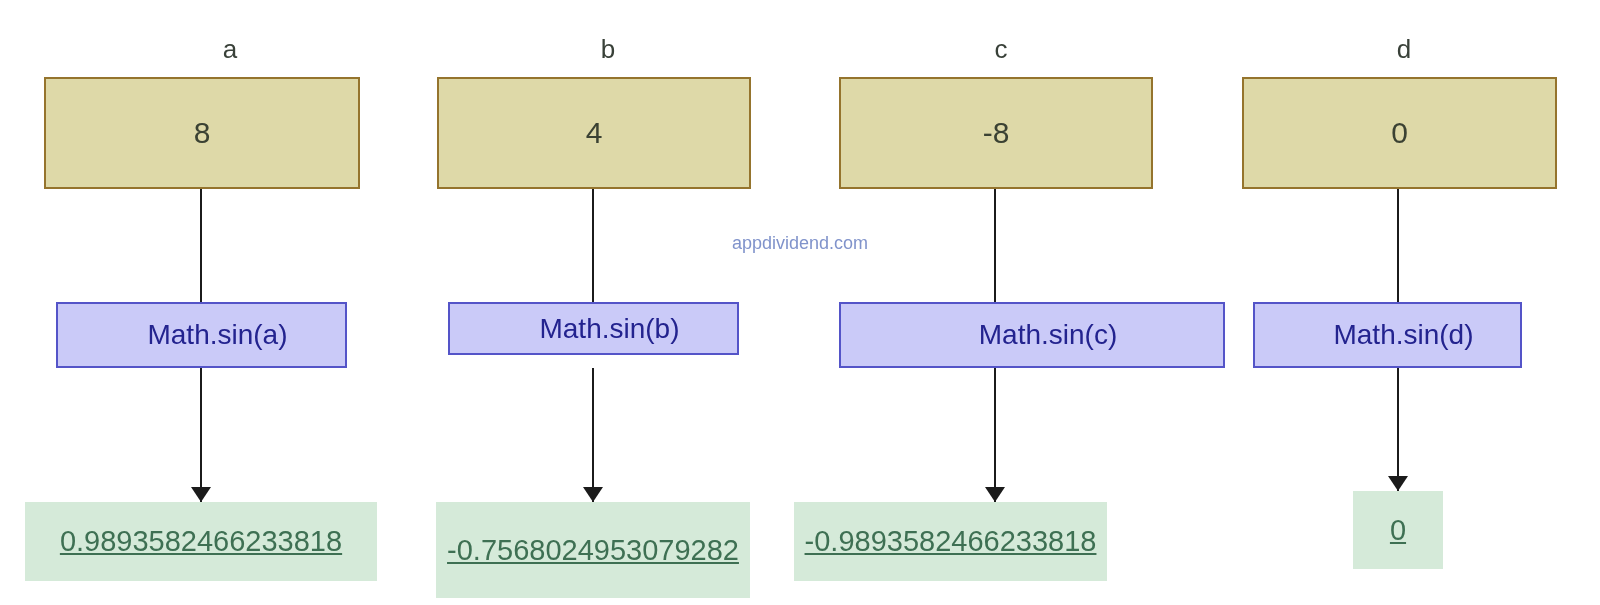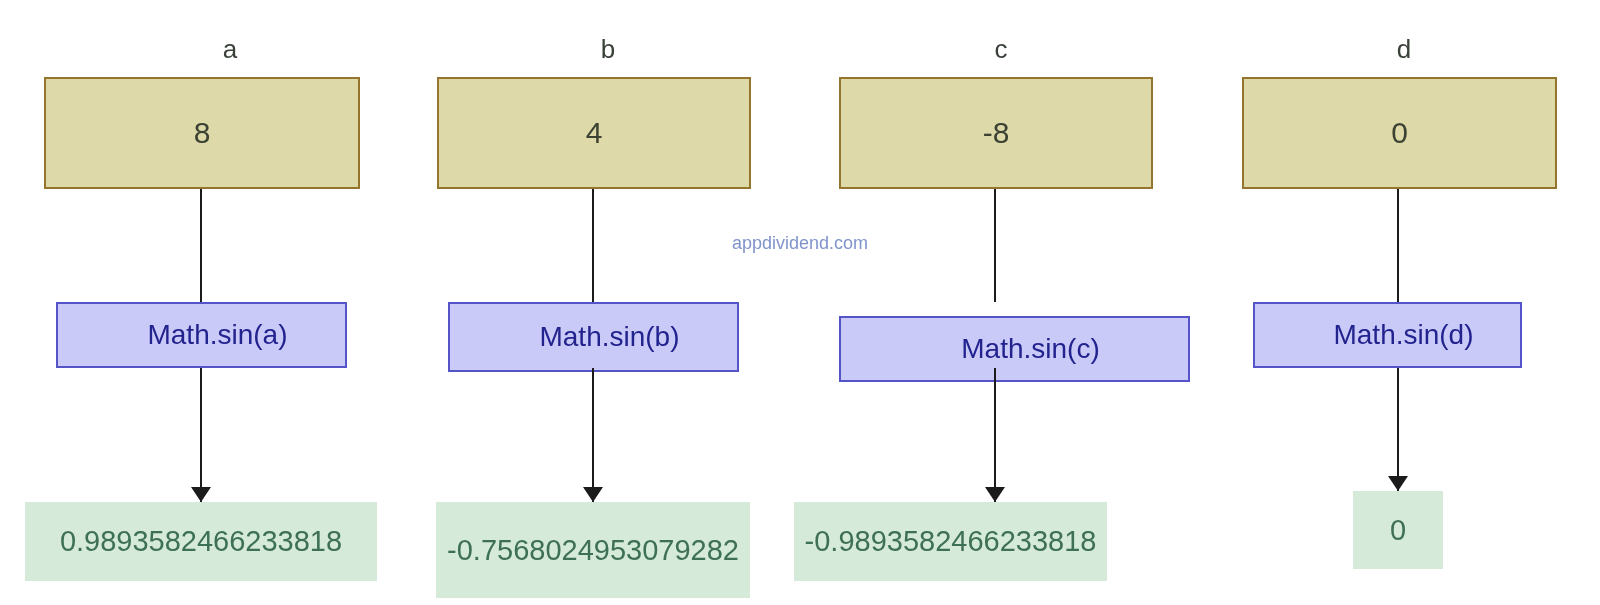--- a/index.html
+++ b/index.html
@@ -60,20 +60,21 @@
   }
   .result-box {
     position: absolute;
     box-sizing: border-box;
     background: var(--result-fill);
     display: flex;
     align-items: center;
     justify-content: center;
     font-size: 29px;
     color: var(--result-text);
+    text-decoration: underline;
   }
   .connector {
     position: absolute;
     width: 2px;
     background: var(--connector);
   }
   .connector.has-arrow::after {
     content: "";
     position: absolute;
     bottom: 0;
@@ -111,36 +112,36 @@
       <span>0.9893582466233818</span>
     </div>
   </div>
 
   <div>
     <div class="col-label" style="left:548px;top:34px;width:120px">b</div>
     <div class="var-box" style="left:437px;top:77px;width:314px;height:112px">
       <span>4</span>
     </div>
     <div class="connector" style="left:592px;top:189px;height:113px"></div>
-    <div class="func-box" style="left:448px;top:302px;width:291px;height:70px">
+    <div class="func-box" style="left:448px;top:302px;width:291px;height:53px">
       <span>Math.sin(b)</span>
     </div>
     <div class="connector has-arrow" style="left:592px;top:368px;height:134px"></div>
     <div class="result-box" style="left:436px;top:502px;width:314px;height:96px">
       <span>-0.7568024953079282</span>
     </div>
   </div>
 
   <div>
     <div class="col-label" style="left:941px;top:34px;width:120px">c</div>
     <div class="var-box" style="left:839px;top:77px;width:314px;height:112px">
       <span>-8</span>
     </div>
     <div class="connector" style="left:994px;top:189px;height:113px"></div>
-    <div class="func-box" style="left:839px;top:316px;width:351px;height:66px">
+    <div class="func-box" style="left:839px;top:302px;width:386px;height:66px">
       <span>Math.sin(c)</span>
     </div>
     <div class="connector has-arrow" style="left:994px;top:368px;height:134px"></div>
     <div class="result-box" style="left:794px;top:502px;width:313px;height:79px">
       <span>-0.9893582466233818</span>
     </div>
   </div>
 
   <div>
     <div class="col-label" style="left:1344px;top:34px;width:120px">d</div>

